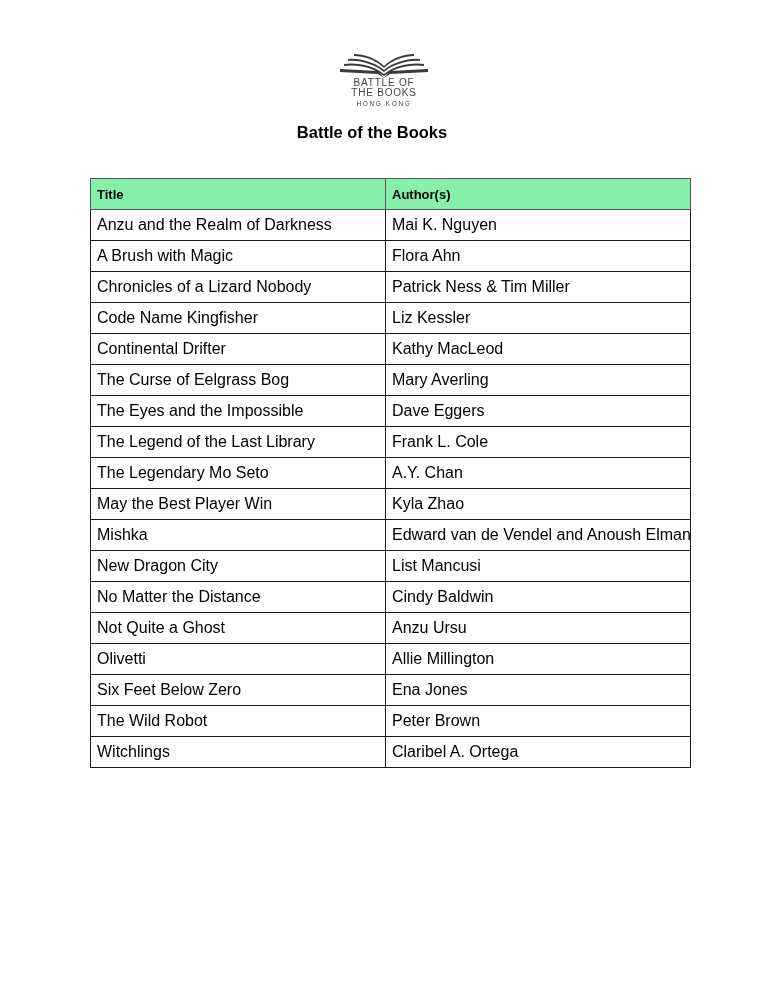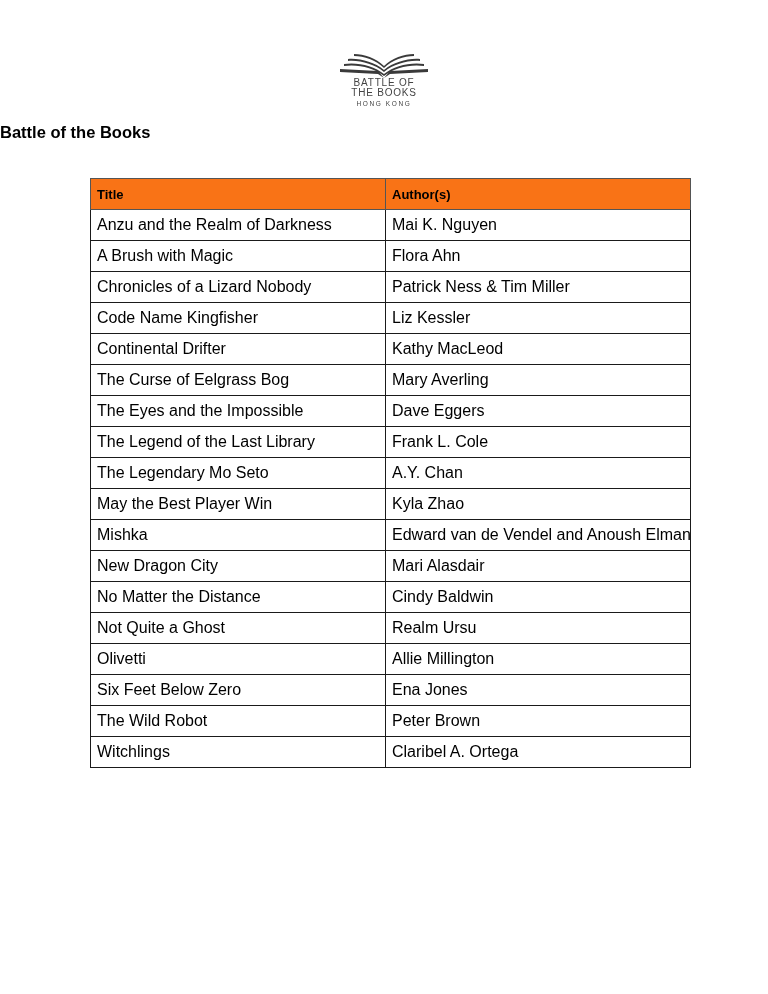--- a/index.html
+++ b/index.html
@@ -38,21 +38,21 @@
       font-size: 6.5px;
       letter-spacing: 1.6px;
       display: block;
       margin-top: 1px;
     }
     .doc-title {
       position: absolute;
       left: 0;
       width: 744px;
       top: 122px;
-      text-align: left;
+      text-align: center;
       font-weight: bold;
       font-size: 16.5px;
       line-height: 21px;
     }
     .doc-title span { display: block; }
     table.book-table {
       position: absolute;
       left: 90px;
       top: 178px;
       width: 600px;
@@ -64,21 +64,21 @@
     table.book-table th, table.book-table td {
       border: 1.5px solid #1a1a1a;
       height: 30px;
       padding: 0 0 0 6px;
       text-align: left;
       vertical-align: middle;
       white-space: nowrap;
       overflow: hidden;
     }
     table.book-table th {
-      background: #f97316;
+      background: #86efac;
       font-weight: bold;
       font-size: 13px;
       border-color: #555;
     }
     table.book-table td {
       font-size: 16px;
     }
   </style>
 </head>
 <body>
@@ -160,29 +160,29 @@
     <tr>
         <td>May the Best Player Win</td>
         <td>Kyla Zhao</td>
       </tr>
     <tr>
         <td>Mishka</td>
         <td>Edward van de Vendel and Anoush Elman</td>
       </tr>
     <tr>
         <td>New Dragon City</td>
-        <td>Mari Alasdair</td>
+        <td>List Mancusi</td>
       </tr>
     <tr>
         <td>No Matter the Distance</td>
         <td>Cindy Baldwin</td>
       </tr>
     <tr>
         <td>Not Quite a Ghost</td>
-        <td>Realm Ursu</td>
+        <td>Anzu Ursu</td>
       </tr>
     <tr>
         <td>Olivetti</td>
         <td>Allie Millington</td>
       </tr>
     <tr>
         <td>Six Feet Below Zero</td>
         <td>Ena Jones</td>
       </tr>
     <tr>

